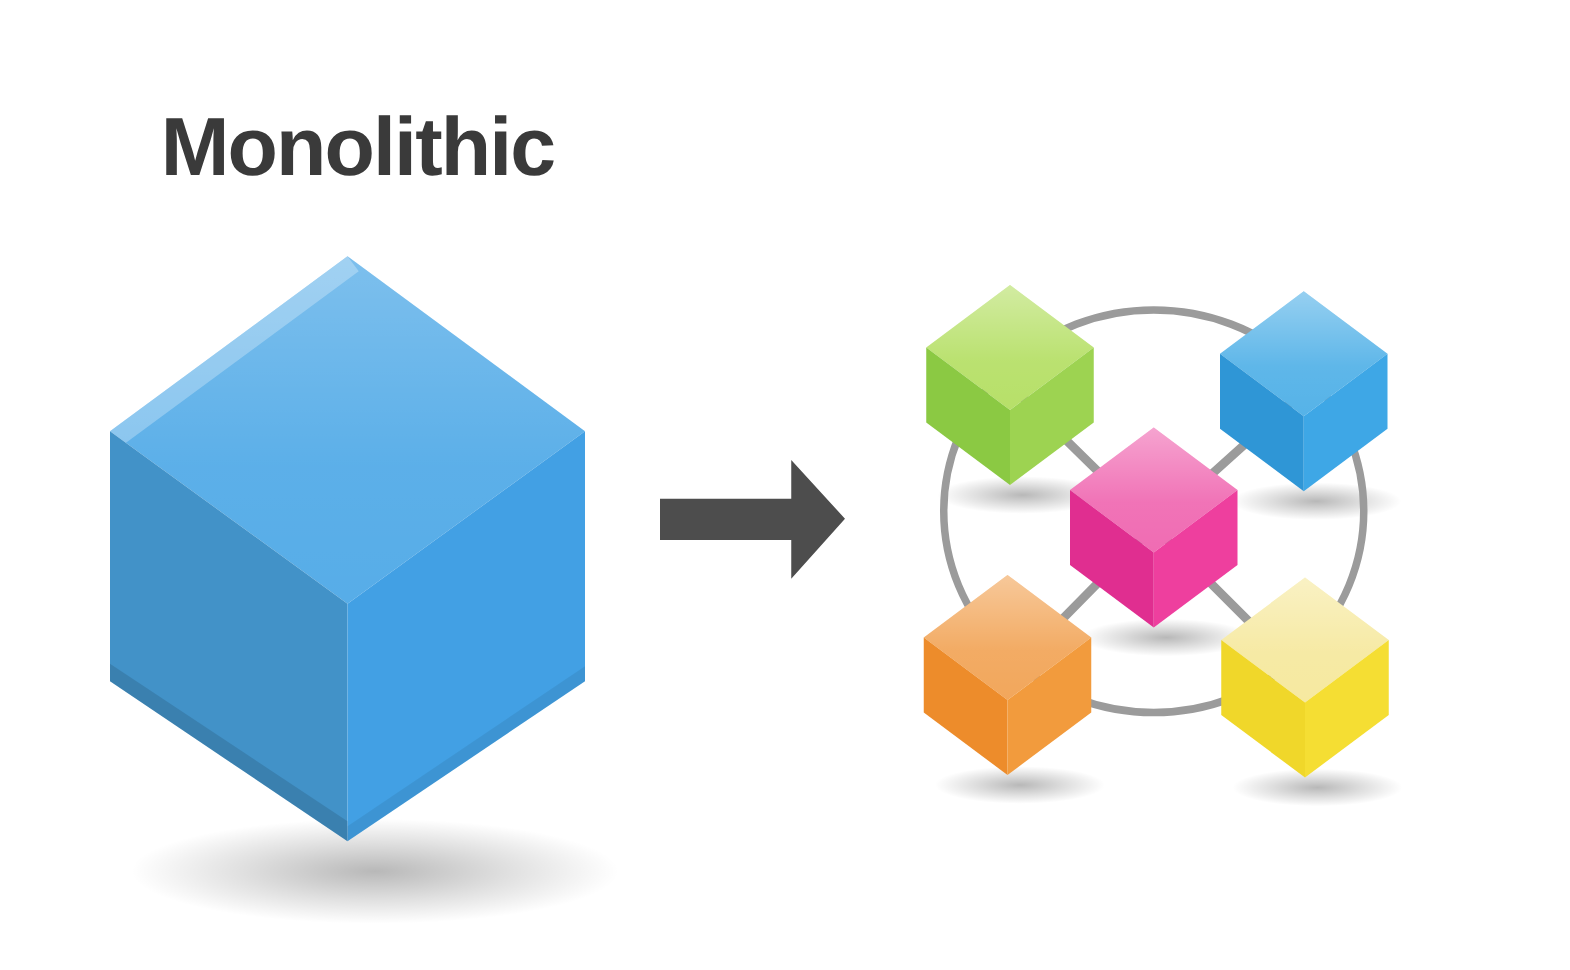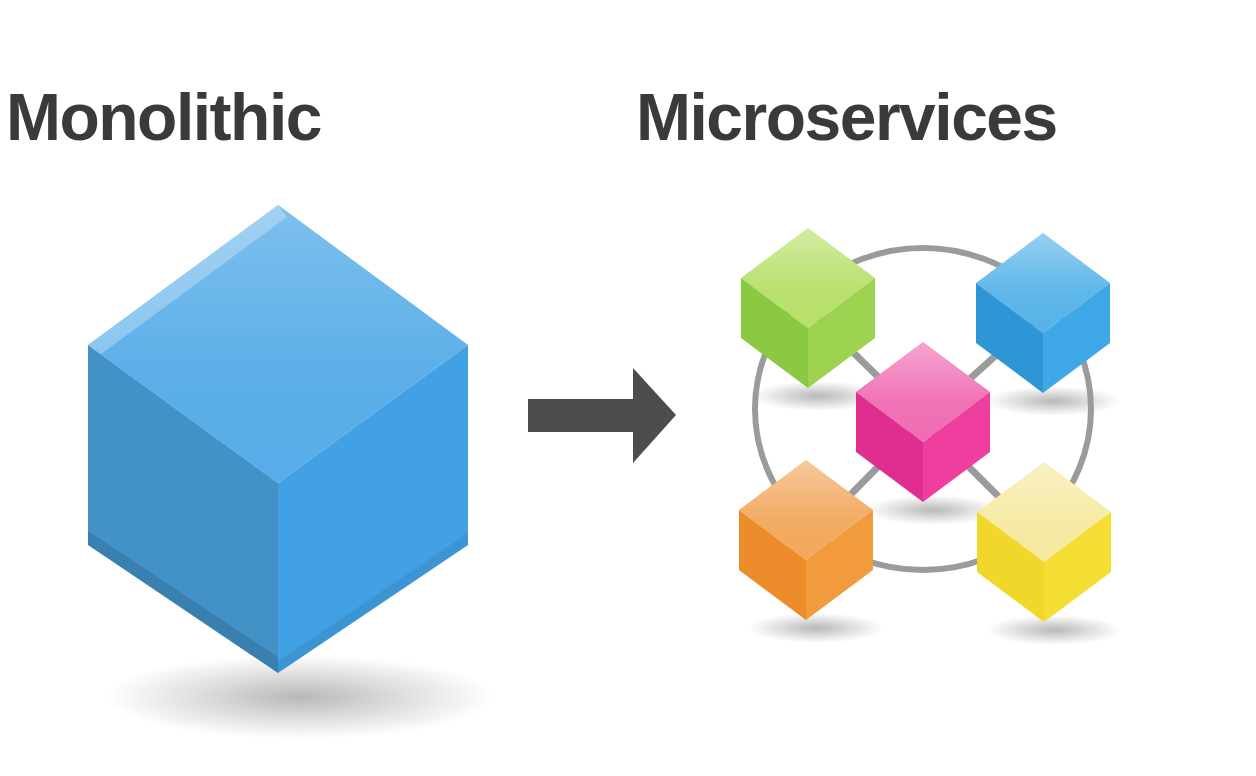--- a/index.html
+++ b/index.html
@@ -11,35 +11,35 @@
     font-family:"Liberation Sans", sans-serif;
   }
   .title{
     position:absolute;
     top:84px;
     margin:0;
     font-size:66px;
     font-weight:700;
     letter-spacing:-1.5px;
     color:#3a3a3a;
+    text-align:center;
     line-height:1;
     white-space:nowrap;
   }
   .title-left{left:6px;width:560px;}
   .title-right{left:636px;width:580px;}
   .scene{position:absolute;left:0;top:0;width:1256px;height:776px;}
 </style>
 </head>
 <body>
 
 <div class="canvas">
 
   <h1 class="title title-left">Monolithic</h1>
 
-  <h1 class="title title-right">Microservices</h1>
 
   <svg class="scene" viewBox="0 0 1256 776">
     <defs>
       <radialGradient id="shadowGrad" cx="50%" cy="50%" r="50%">
         <stop offset="0%" stop-color="rgba(0,0,0,0.28)"></stop>
         <stop offset="55%" stop-color="rgba(0,0,0,0.12)"></stop>
         <stop offset="100%" stop-color="rgba(0,0,0,0)"></stop>
       </radialGradient>
       <linearGradient id="sheen" x1="0" y1="0" x2="0" y2="1">
         <stop offset="0%" stop-color="rgba(255,255,255,0.38)"></stop>

